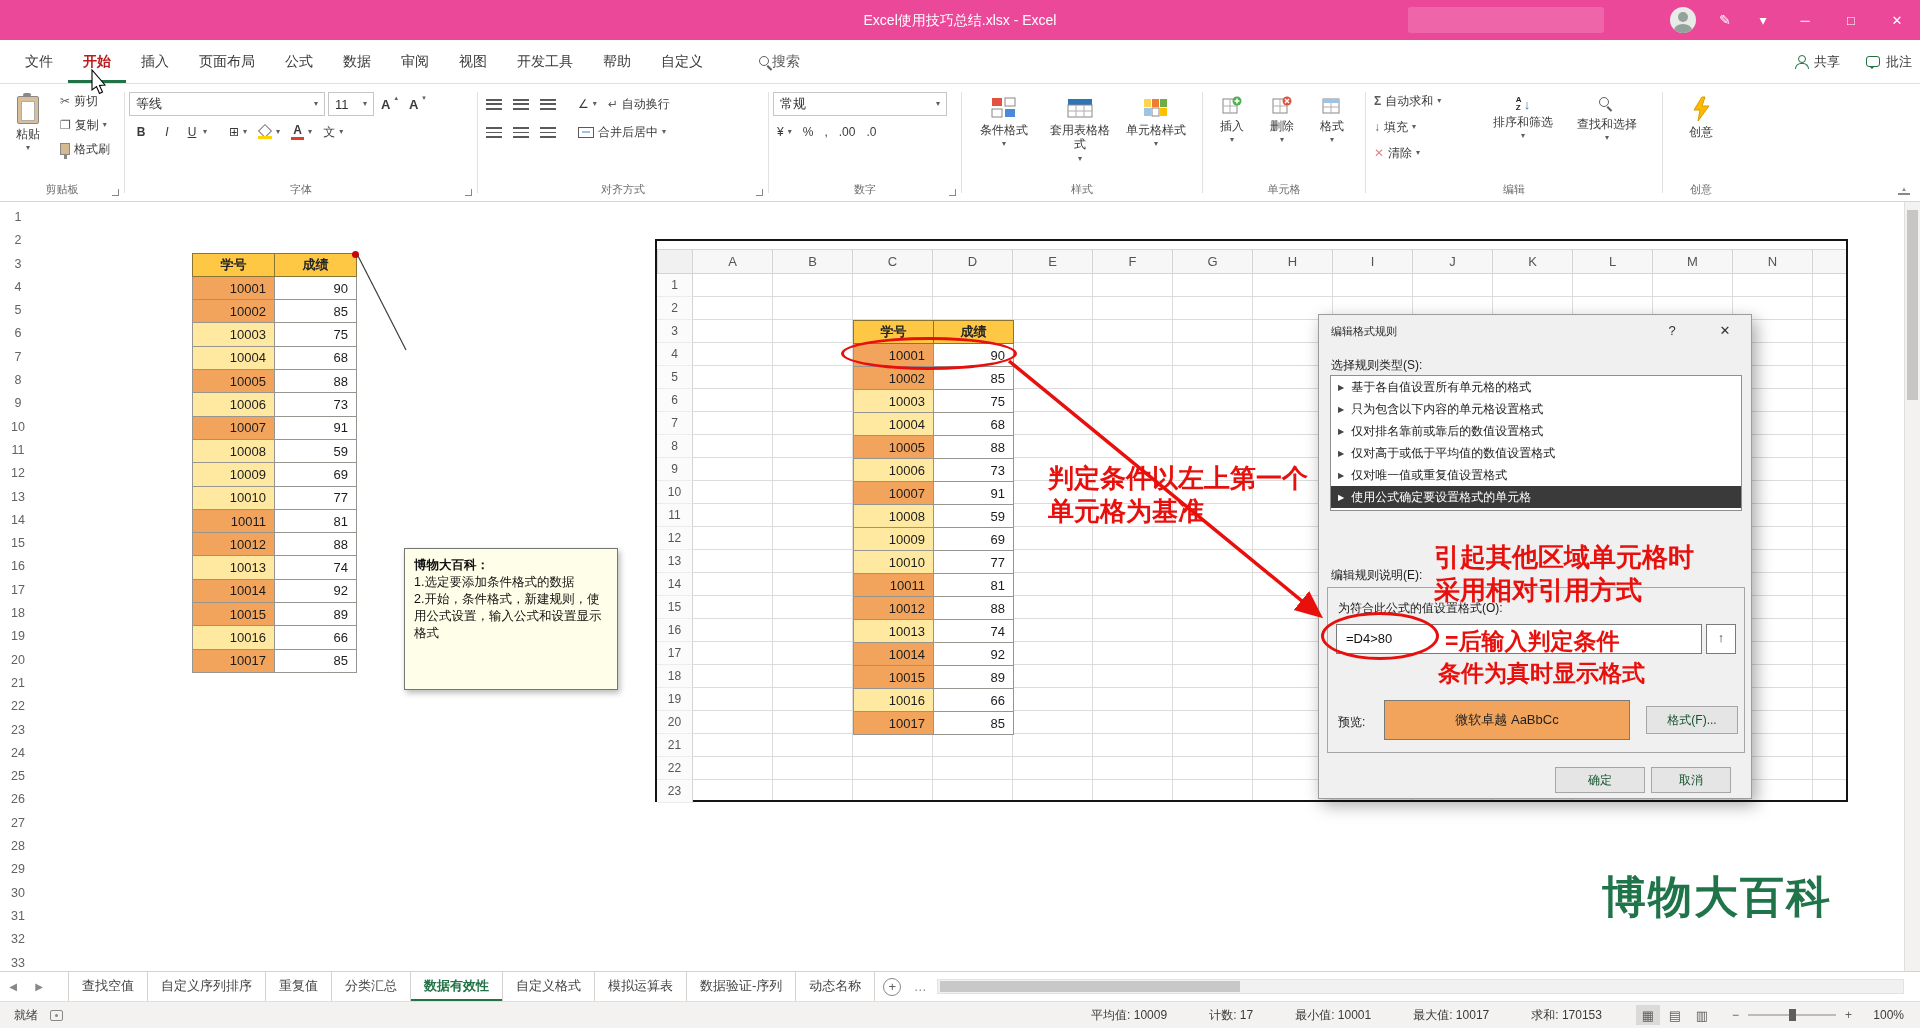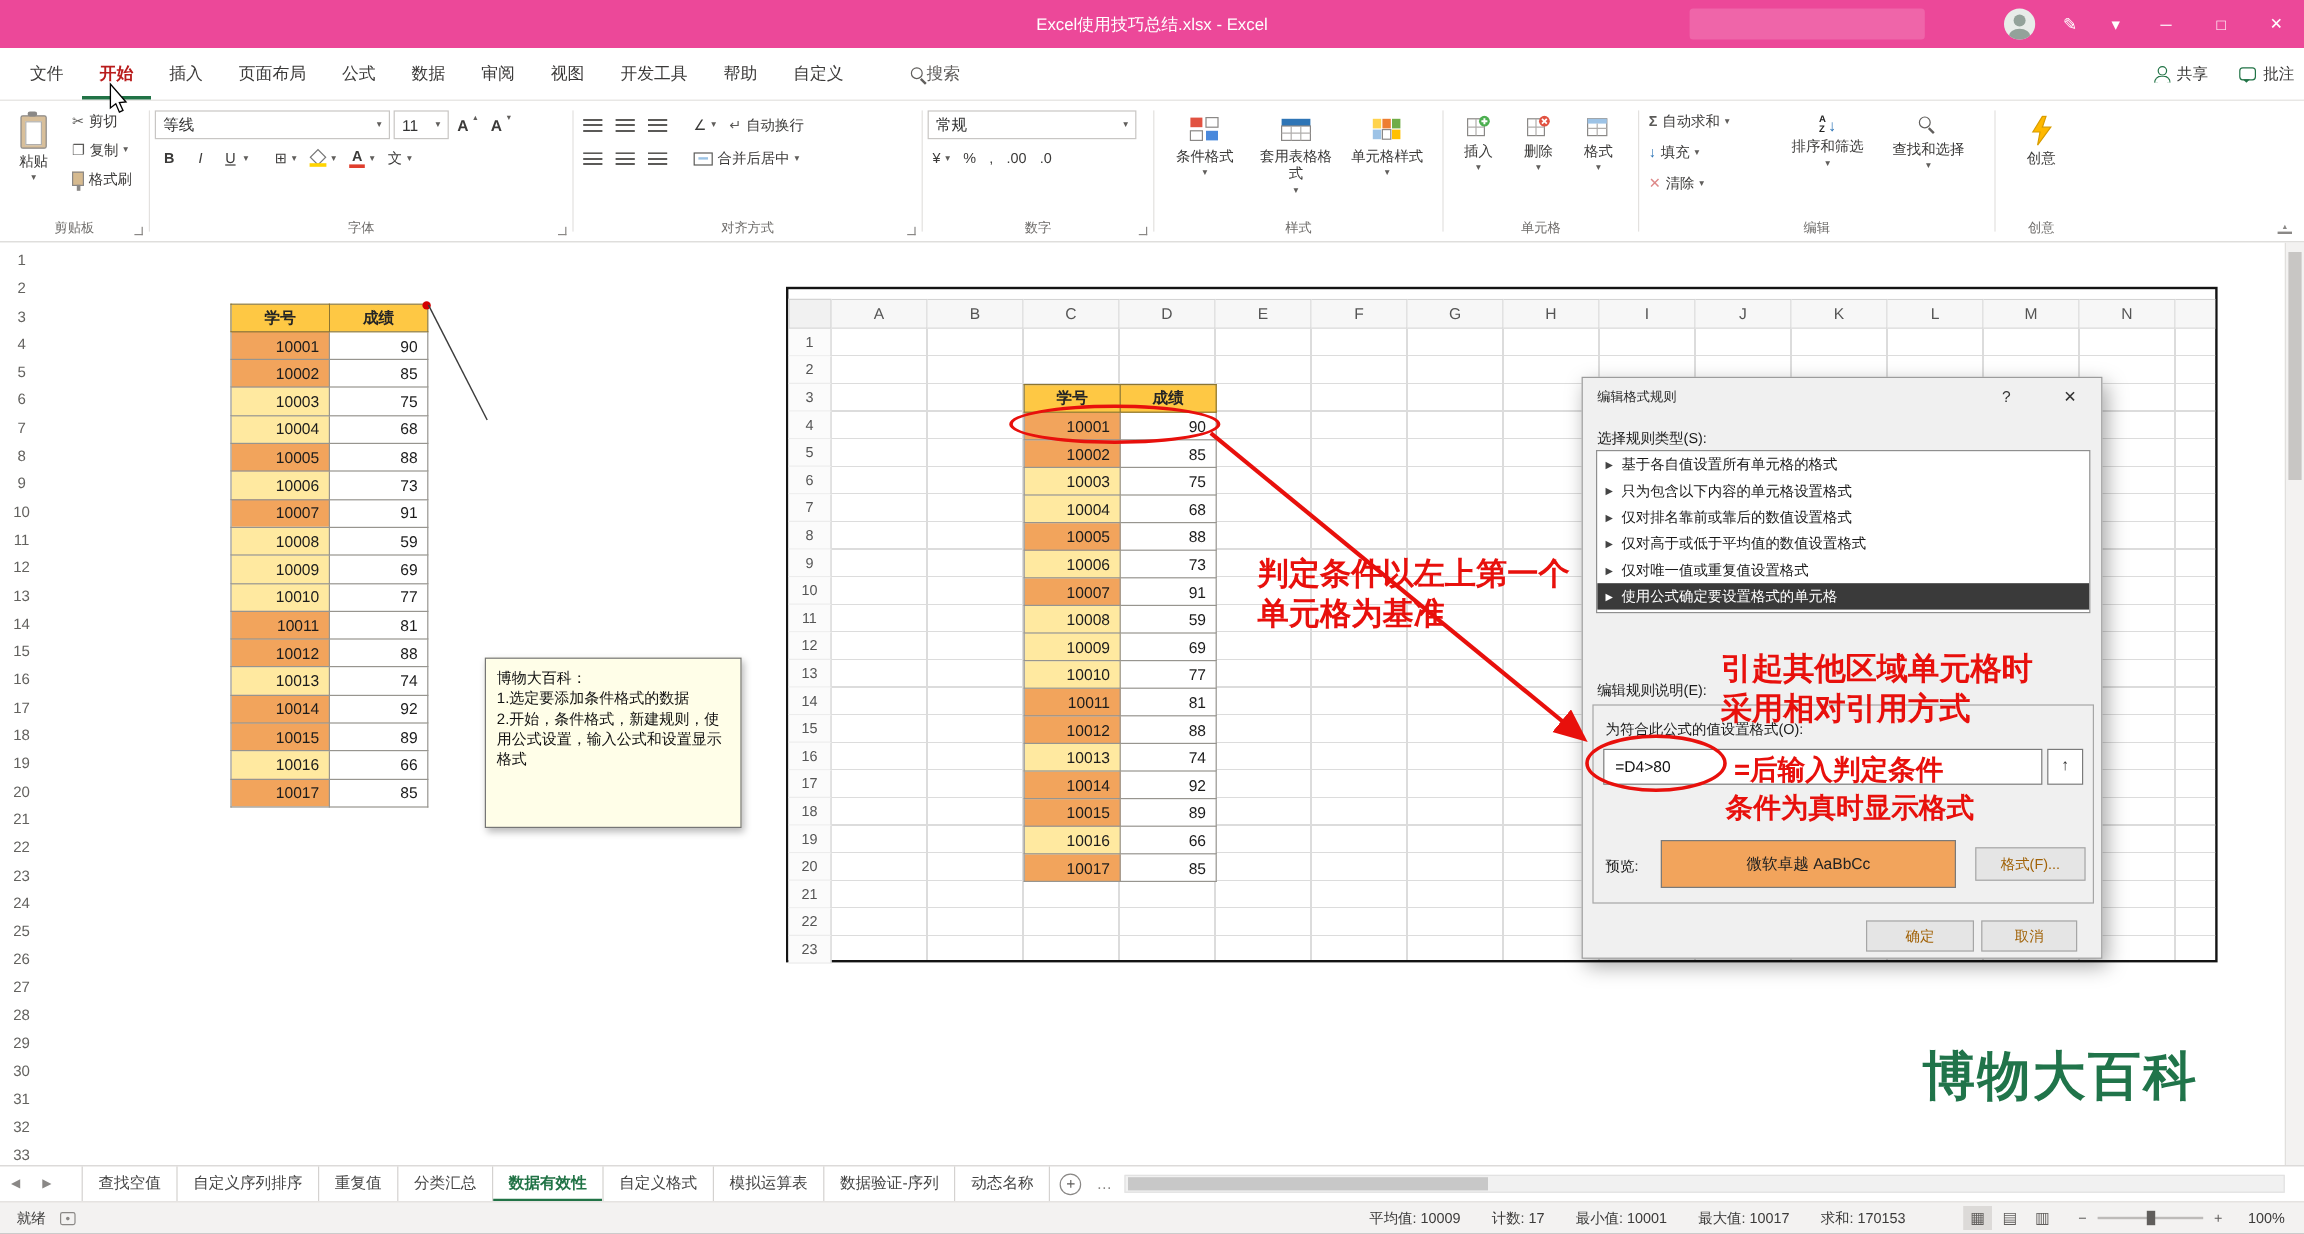--- a/index.html
+++ b/index.html
@@ -78,21 +78,21 @@
 .rnum{height:23.3px;line-height:23.3px;text-align:center;font-size:12.5px;color:#63625f}
 #main-table{position:absolute;left:192px;top:50.6px;border-collapse:collapse;z-index:5;table-layout:fixed}
 #main-table th{width:82px;height:23.3px;background:#fec844;border:1px solid #8c7530;font-size:13px;font-weight:bold;color:#252525;position:relative}
 #main-table td{height:23.3px;border:1px solid #97958f;font-size:13px;text-align:right;padding-right:8px;color:#1c1c1c}
 #main-table td.cid{width:82px}
 #main-table td.cid.lt{background:#ffe9a0}
 #main-table td.cid.hl{background:#f2a45c}
 #main-table td.cscore{background:#fff;width:80px}
 #cdot{position:absolute;right:-3px;top:-3px;width:7px;height:7px;background:#d40000;border-radius:50%}
 #comment{position:absolute;left:404px;top:346px;width:214px;height:142px;background:#fffee8;border:1px solid #767676;box-shadow:2px 3px 6px rgba(0,0,0,.28);z-index:6;padding:8px 9px;font-size:12.5px;line-height:17px;color:#111}
-.ctitle{font-weight:normal}
+.ctitle{font-weight:bold}
 #watermark{position:absolute;left:1602px;top:666px;font-size:44px;font-weight:bold;color:#20744a;letter-spacing:2px;z-index:3}
 #vscroll{position:absolute;right:0;top:0;width:16px;bottom:0;background:#f3f2f1;border-left:1px solid #e1dfdd;z-index:9}
 #vthumb{position:absolute;left:2px;right:2px;top:8px;height:190px;background:#c8c6c4}
 
 
 #embedded{position:absolute;left:655px;top:37px;width:1193px;height:563px;background:#fff;border:2px solid #141414;z-index:8}
 #ecorner{position:absolute;left:0;top:8px;width:36px;height:25px;background:#f1f1f1;border:1px solid #d4d4d4}
 #ecols{position:absolute;left:36px;top:8px;right:0;height:25px;display:flex;overflow:hidden}
 .ecol{flex:0 0 80px;border-right:1px solid #d4d4d4;border-top:1px solid #d4d4d4;border-bottom:1px solid #d4d4d4;background:#f7f7f7;text-align:center;line-height:23px;font-size:13px;color:#555}
 .ecol.partial{flex:0 0 37px}
@@ -117,21 +117,21 @@
 .ritem .rmark{font-size:8px;color:#444}
 .ritem.sel{background:#3a3a3a;color:#fff}
 .ritem.sel .rmark{color:#fff}
 #desc-label{position:absolute;left:12px;top:252px}
 #dlg-group{position:absolute;left:8px;top:272px;width:418px;height:166px;border:1px solid #a6a6a6;background:#f0f0f0}
 #formula-label{position:absolute;left:10px;top:12px}
 #formula-input{position:absolute;left:8px;top:36px;width:366px;height:30px;background:#fff;border:1px solid #7a7a7a;line-height:28px;padding:0 9px;font-size:13px;color:#111}
 #range-btn{position:absolute;left:378px;top:36px;width:30px;height:30px;background:#fff;border:1px solid #7a7a7a;text-align:center;line-height:26px;font-size:13px;color:#333}
 #preview-label{position:absolute;left:10px;top:126px}
 #preview-box{position:absolute;left:56px;top:112px;width:246px;height:40px;background:#f2a45c;border:1px solid #7a7a7a;display:flex;align-items:center;justify-content:center;font-size:13px;color:#222}
-.wbtn{position:absolute;background:#e5e5e5;border:1px solid #a6a6a6;font-size:12px;color:#a16207;font-family:inherit}
+.wbtn{position:absolute;background:#e5e5e5;border:1px solid #a6a6a6;font-size:12px;color:#14532d;font-family:inherit}
 #format-btn{left:318px;top:118px;width:92px;height:28px}
 #ok-btn{left:236px;top:452px;width:90px;height:26px}
 #cancel-btn{left:332px;top:452px;width:80px;height:26px}
 
 
 .redtext{position:absolute;color:#e8100c;font-weight:bold;z-index:70;white-space:nowrap;line-height:1.27}
 #note-base{left:391px;top:221px;font-size:26px}
 #note-rel{left:777px;top:300px;font-size:26px}
 #note-f{left:788px;top:386px;font-size:23px}
 #note-fmt{left:781px;top:418px;font-size:23px}
@@ -150,21 +150,21 @@
 #newsheet span{width:18px;height:18px;border:1px solid #8a8886;border-radius:50%;text-align:center;line-height:16px;font-size:13px;color:#605e5c}
 #tab-more{width:22px;display:flex;align-items:center;justify-content:center;color:#8a8886}
 #hscroll{flex:1;margin:7px 16px 7px 6px;background:#f1f1f1;border:1px solid #e2e2e2;position:relative}
 #hthumb{position:absolute;left:2px;top:1px;bottom:1px;width:300px;background:#c8c8c8}
 
 
 #statusbar{position:absolute;left:0;top:1001px;right:0;height:27px;background:#f3f2f1;border-top:1px solid #e1dfdd;display:flex;align-items:center;font-size:12px;color:#3b3a39;z-index:15}
 #sb-ready{margin-left:14px}
 #sb-macro{margin-left:12px;width:13px;height:11px;border:1px solid #8a8886;border-radius:2px;position:relative}
 #sb-macro::after{content:"";position:absolute;left:4px;top:3px;width:3px;height:3px;background:#8a8886;border-radius:50%}
-#sb-stats{margin-left:auto;display:flex;gap:26px;margin-right:48px}
+#sb-stats{margin-left:auto;display:flex;gap:42px;margin-right:34px}
 .viewics{display:flex;gap:3px;margin-right:18px;font-size:13px;color:#605e5c}
 .vic{width:24px;height:20px;display:flex;align-items:center;justify-content:center}
 .vic.sel{background:#dcdad8}
 #zoomer{display:flex;align-items:center;gap:9px;margin-right:10px;color:#605e5c}
 #ztrack{width:88px;height:2px;background:#bdbbb9;position:relative}
 #zthumb{position:absolute;left:41px;top:-5px;width:7px;height:12px;background:#605e5c}
 #zoomval{width:42px;text-align:right;margin-right:16px;color:#3b3a39}
 
 
 #overlay{position:absolute;left:0;top:0;z-index:50;pointer-events:none}

